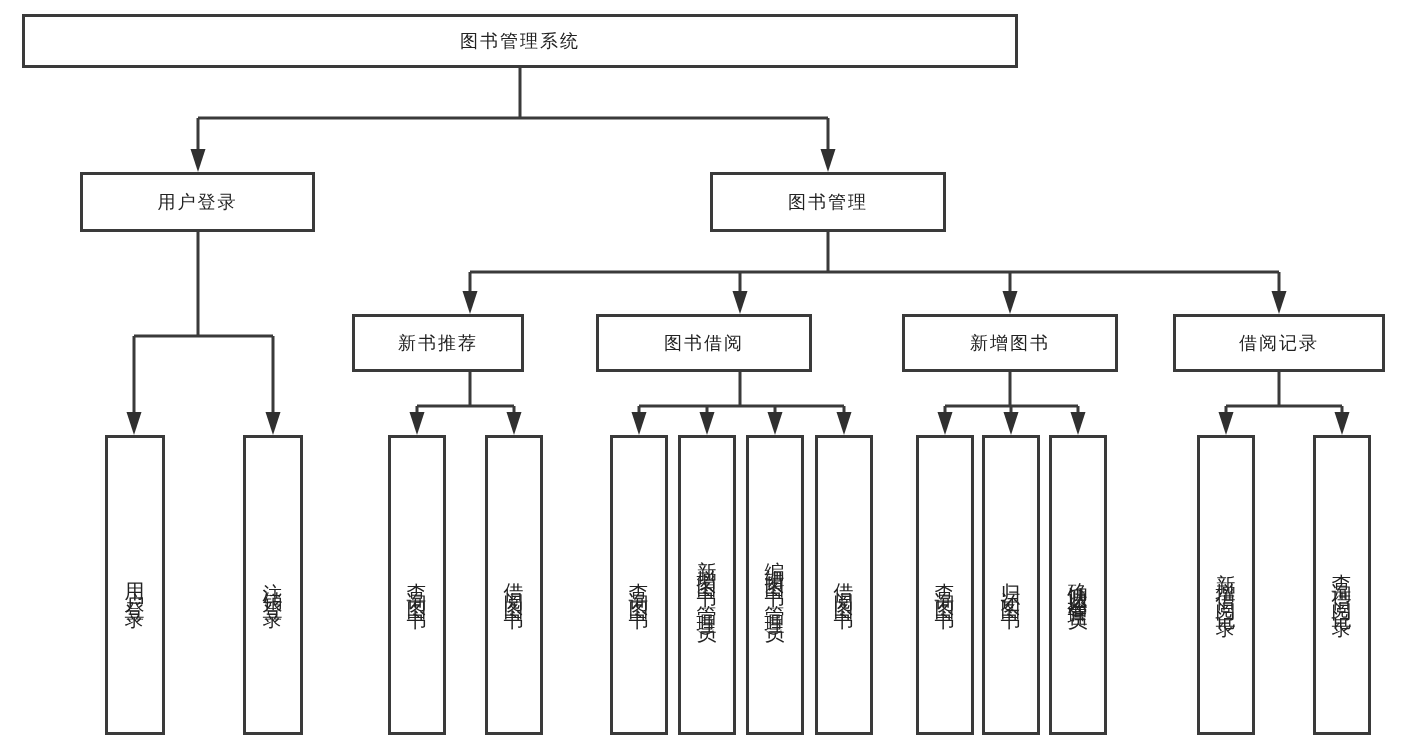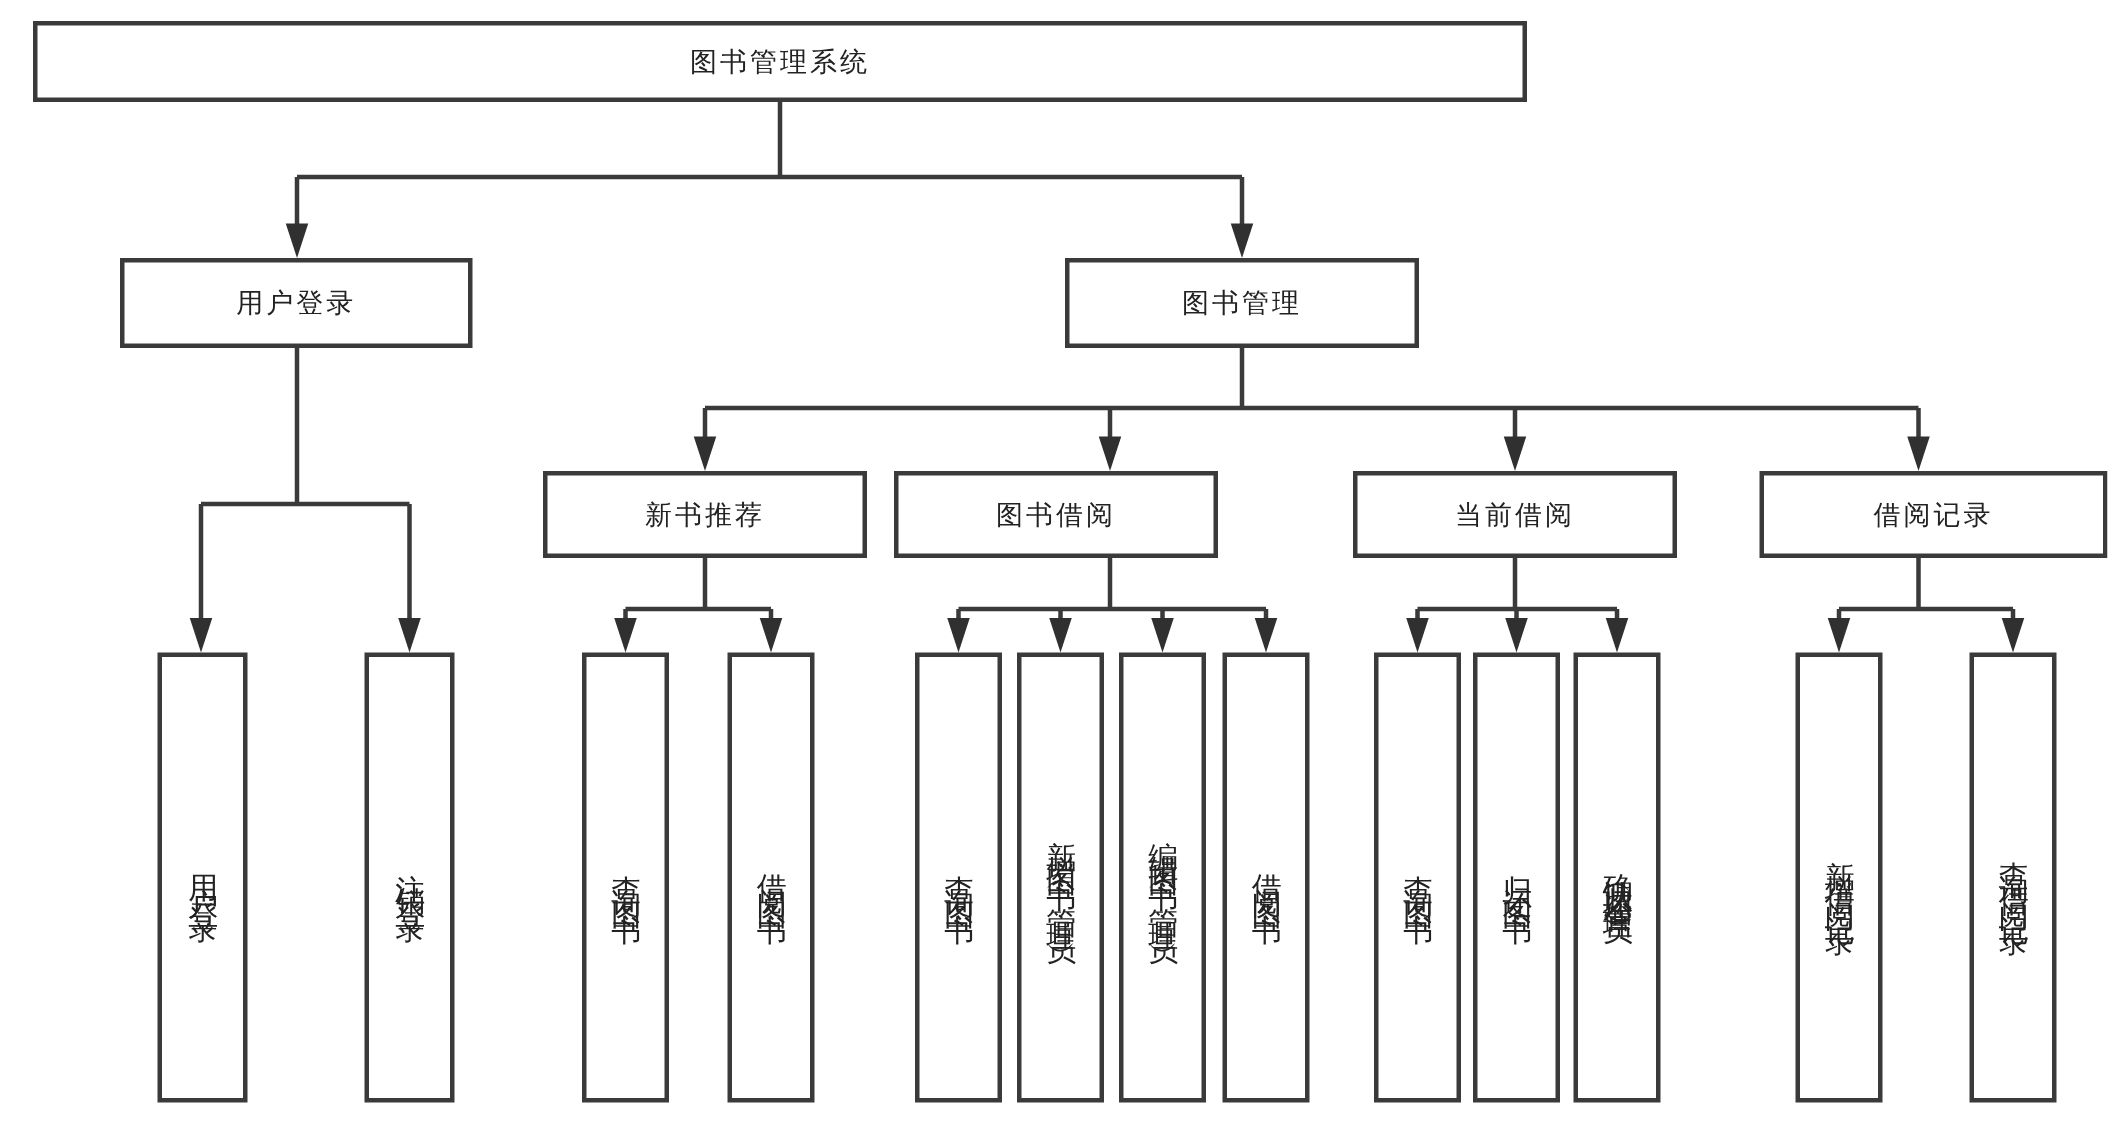--- a/index.html
+++ b/index.html
@@ -96,30 +96,30 @@
     <span>图书管理系统</span>
   </div>
 
   <div class="node hnode" style="left:80px;top:172px;width:235px;height:60px;">
     <span>用户登录</span>
   </div>
   <div class="node hnode" style="left:710px;top:172px;width:236px;height:60px;text-align:center;">
     <span>图书管理</span>
   </div>
 
-  <div class="node hnode" style="left:362px;top:314px;width:216px;height:58px;">
+  <div class="node hnode" style="left:352px;top:314px;width:172px;height:58px;">
     <span>新书推荐</span>
   </div>
   <div class="node hnode" style="left:596px;top:314px;width:216px;height:58px;">
     <span>图书借阅</span>
   </div>
   <div class="node hnode" style="left:902px;top:314px;width:216px;height:58px;">
-    <span>当前借阅</span>
+    <span>新增图书</span>
   </div>
-  <div class="node hnode" style="left:1173px;top:314px;width:232px;height:58px;">
+  <div class="node hnode" style="left:1173px;top:314px;width:212px;height:58px;">
     <span>借阅记录</span>
   </div>
 
   <div class="node leaf" style="left:105px;top:435px;width:60px;height:300px;">
     <span class="vtext">用户登录</span>
   </div>
   <div class="node leaf" style="left:243px;top:435px;width:60px;height:300px;">
     <span class="vtext">注销登录</span>
   </div>
 

